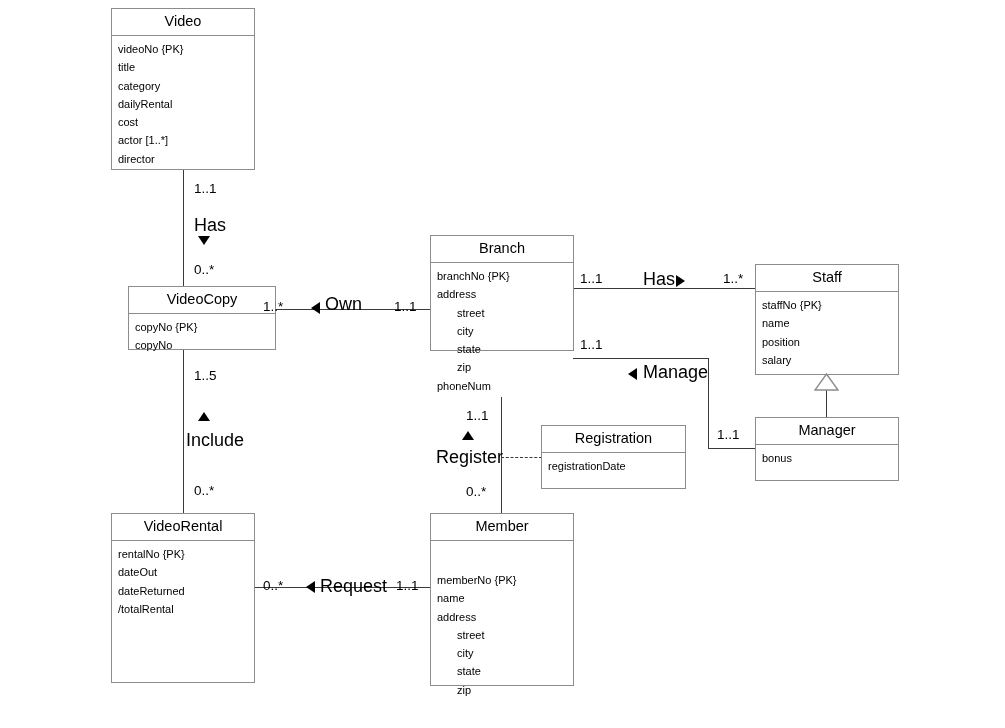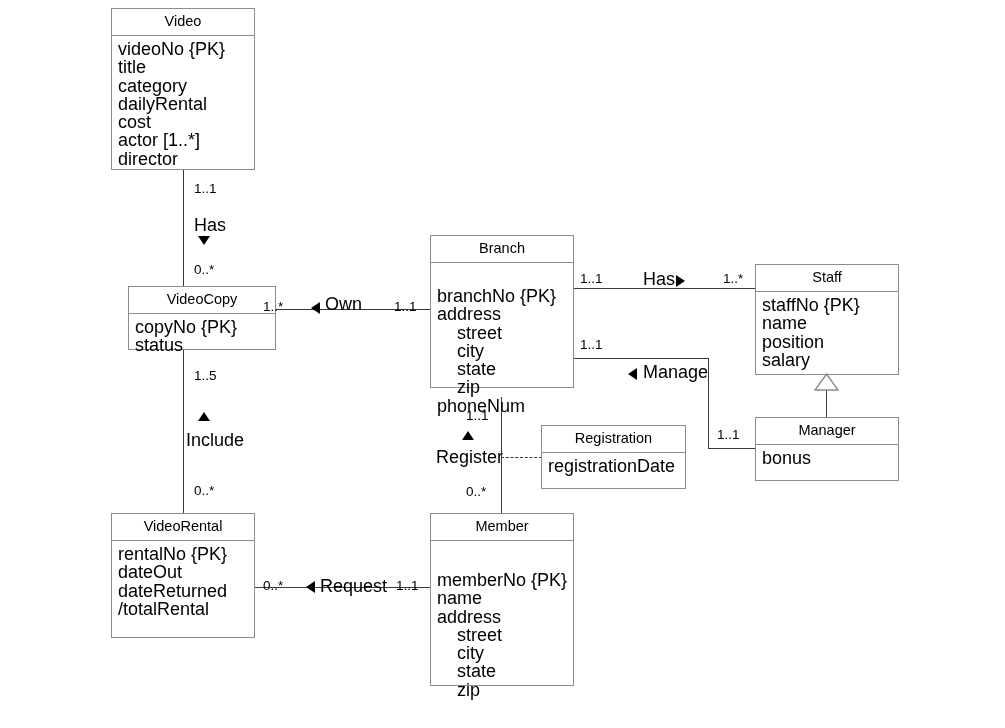--- a/index.html
+++ b/index.html
@@ -36,21 +36,21 @@
     line-height: 17px;
     padding: 4px 4px 5px 4px;
     border-bottom: 1px solid #8c8c8c;
     color: #000;
     white-space: nowrap;
   }
   .uml-class .cls-attrs {
     box-sizing: border-box;
     flex: 1 1 auto;
     padding: 4px 0 3px 6px;
-    font-size: 18px;
+    font-size: 11px;
     line-height: 18.3px;
   }
   .uml-class .cls-attrs .attr {
     white-space: nowrap;
   }
   .uml-class .cls-attrs .attr.indent {
     padding-left: 20px;
   }
 
   
@@ -162,35 +162,35 @@
       <div class="attr">cost</div>
       <div class="attr">actor [1..*]</div>
       <div class="attr">director</div>
     </div>
   </div>
 
   <div class="uml-class" style="left:128px; top:286px; width:148px; height:64px;">
     <div class="cls-name">VideoCopy</div>
     <div class="cls-attrs">
       <div class="attr">copyNo {PK}</div>
-      <div class="attr">status</div>
-    </div>
-  </div>
-
-  <div class="uml-class" style="left:111px; top:513px; width:144px; height:125px;justify-content:center;">
+      <div class="attr">copyNo</div>
+    </div>
+  </div>
+
+  <div class="uml-class" style="left:111px; top:513px; width:144px; height:170px;justify-content:center;">
     <div class="cls-name">VideoRental</div>
     <div class="cls-attrs">
       <div class="attr">rentalNo {PK}</div>
       <div class="attr">dateOut</div>
       <div class="attr">dateReturned</div>
       <div class="attr">/totalRental</div>
     </div>
   </div>
 
-  <div class="uml-class" style="left:430px; top:235px; width:144px; height:153px;gap:20px;">
+  <div class="uml-class" style="left:430px; top:235px; width:144px; height:116px;">
     <div class="cls-name">Branch</div>
     <div class="cls-attrs">
       <div class="attr">branchNo {PK}</div>
       <div class="attr">address</div>
       <div class="attr indent">street</div>
       <div class="attr indent">city</div>
       <div class="attr indent">state</div>
       <div class="attr indent">zip</div>
       <div class="attr">phoneNum</div>
     </div>

